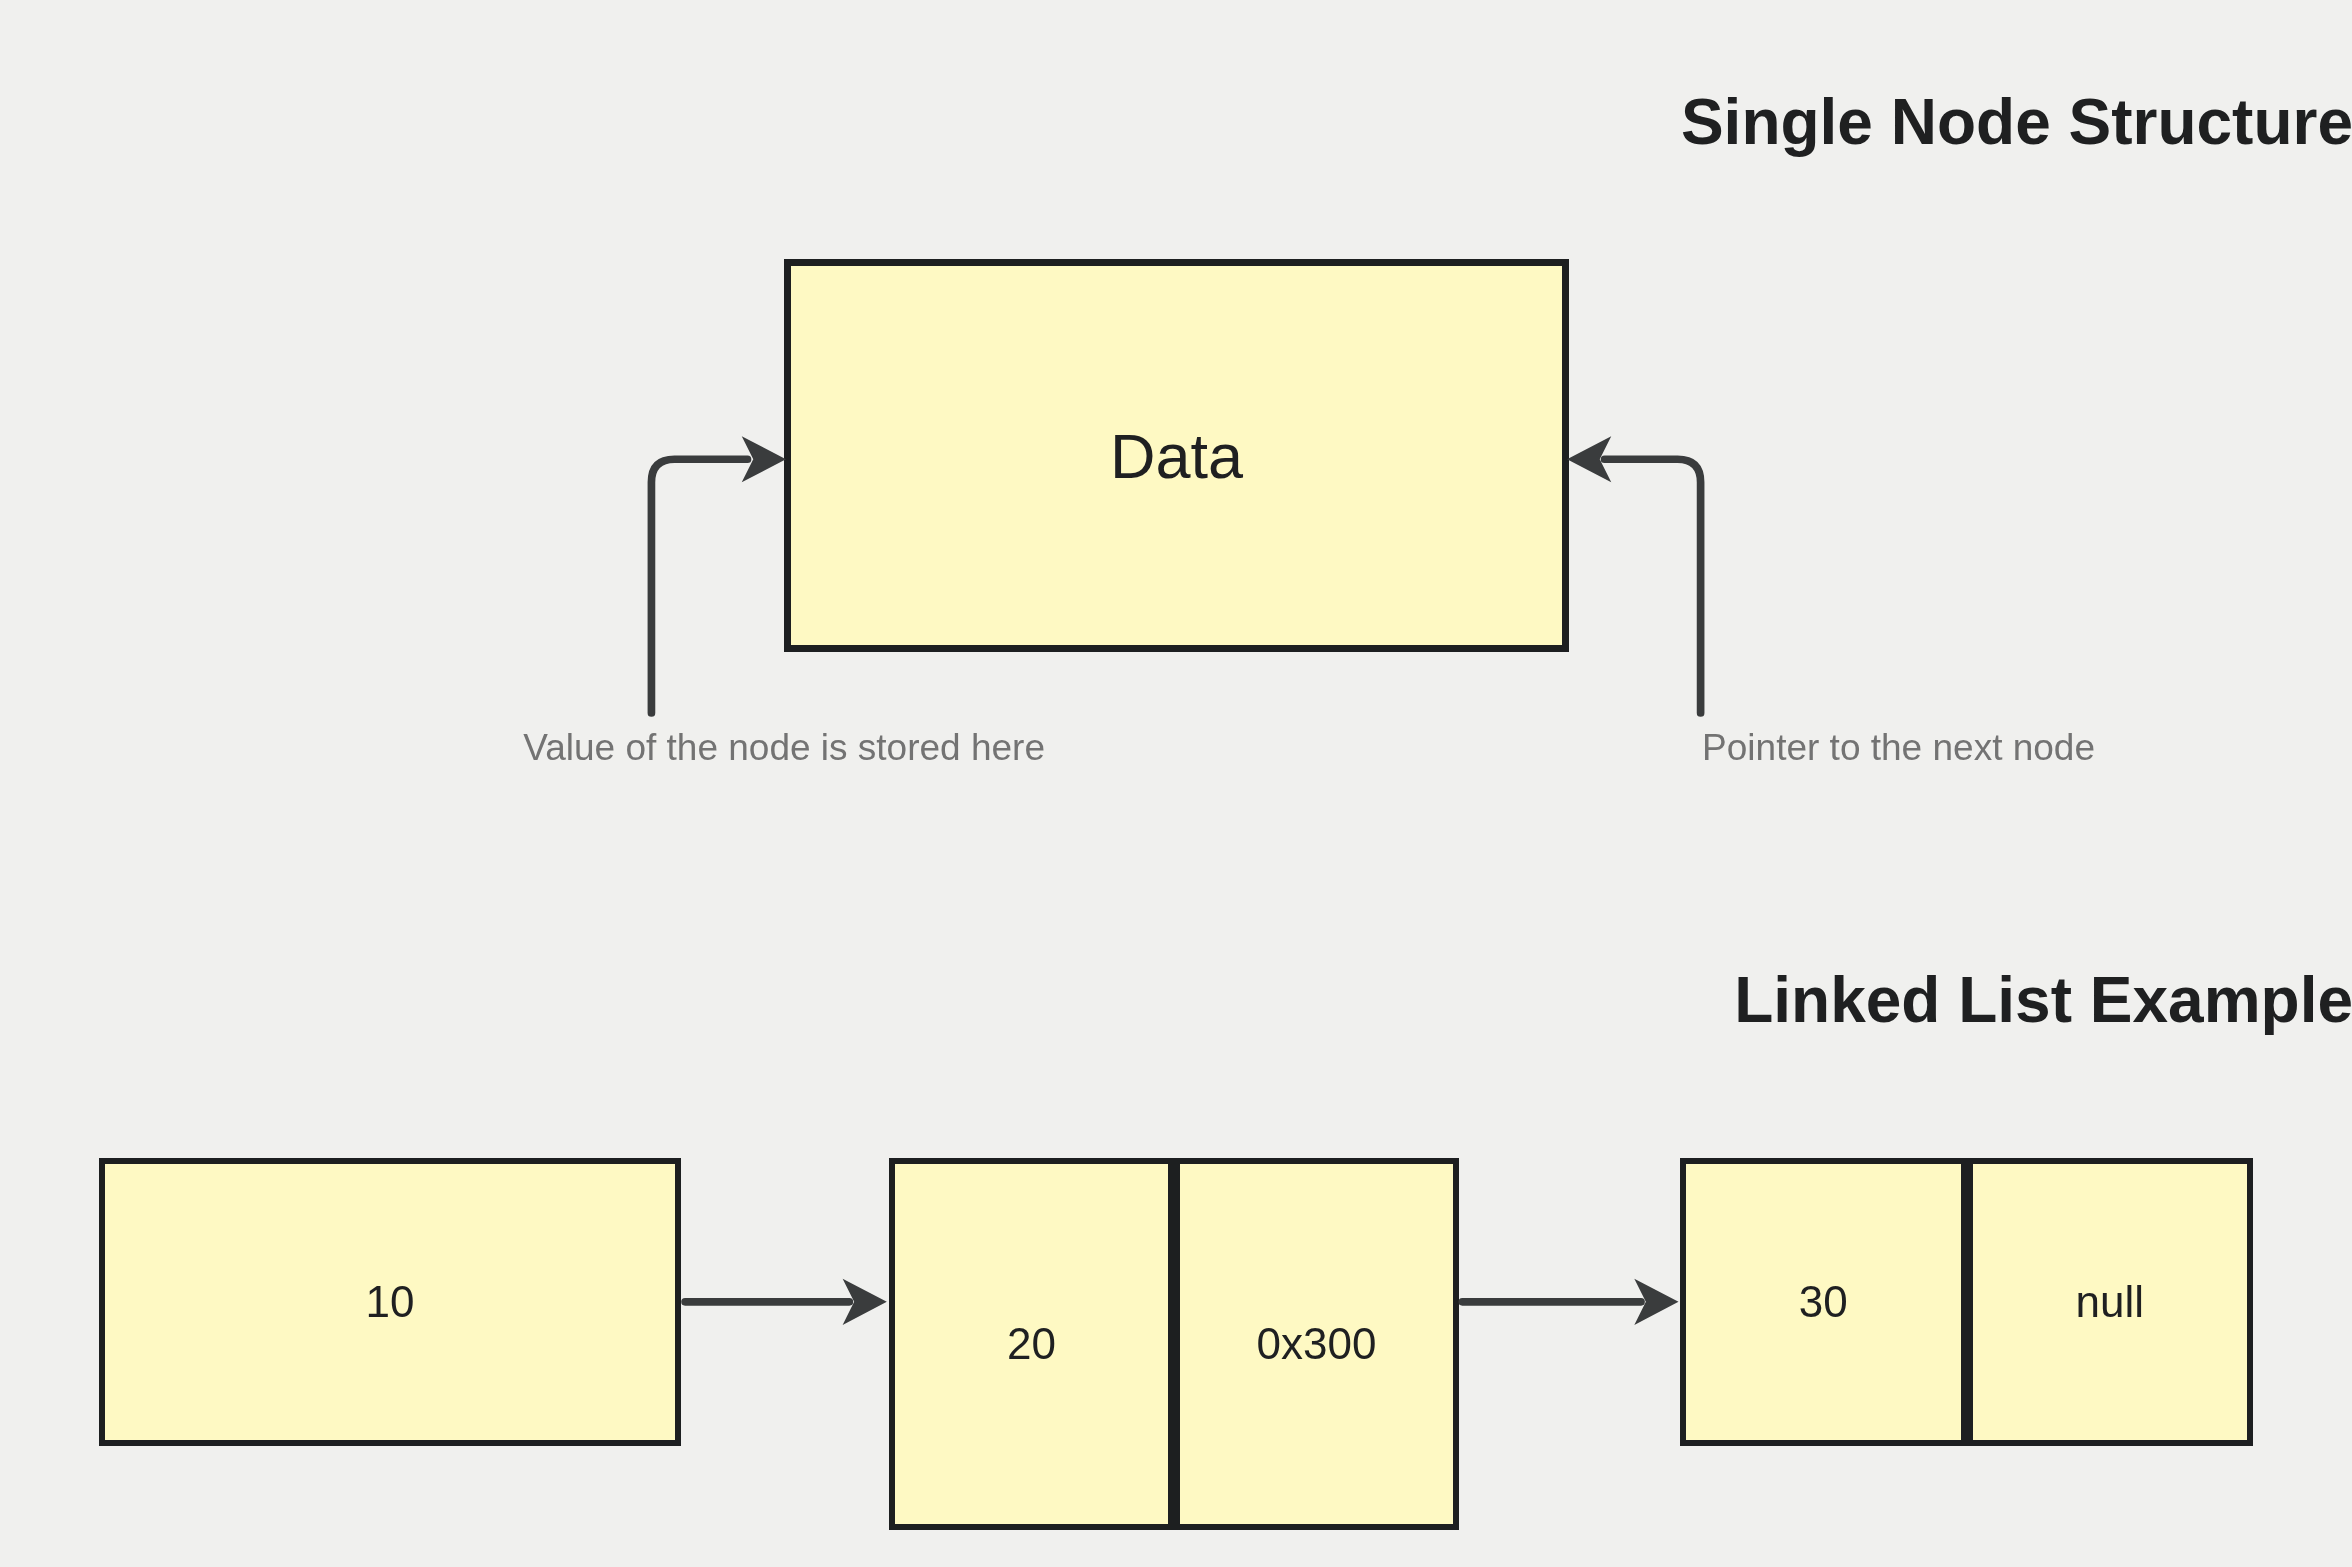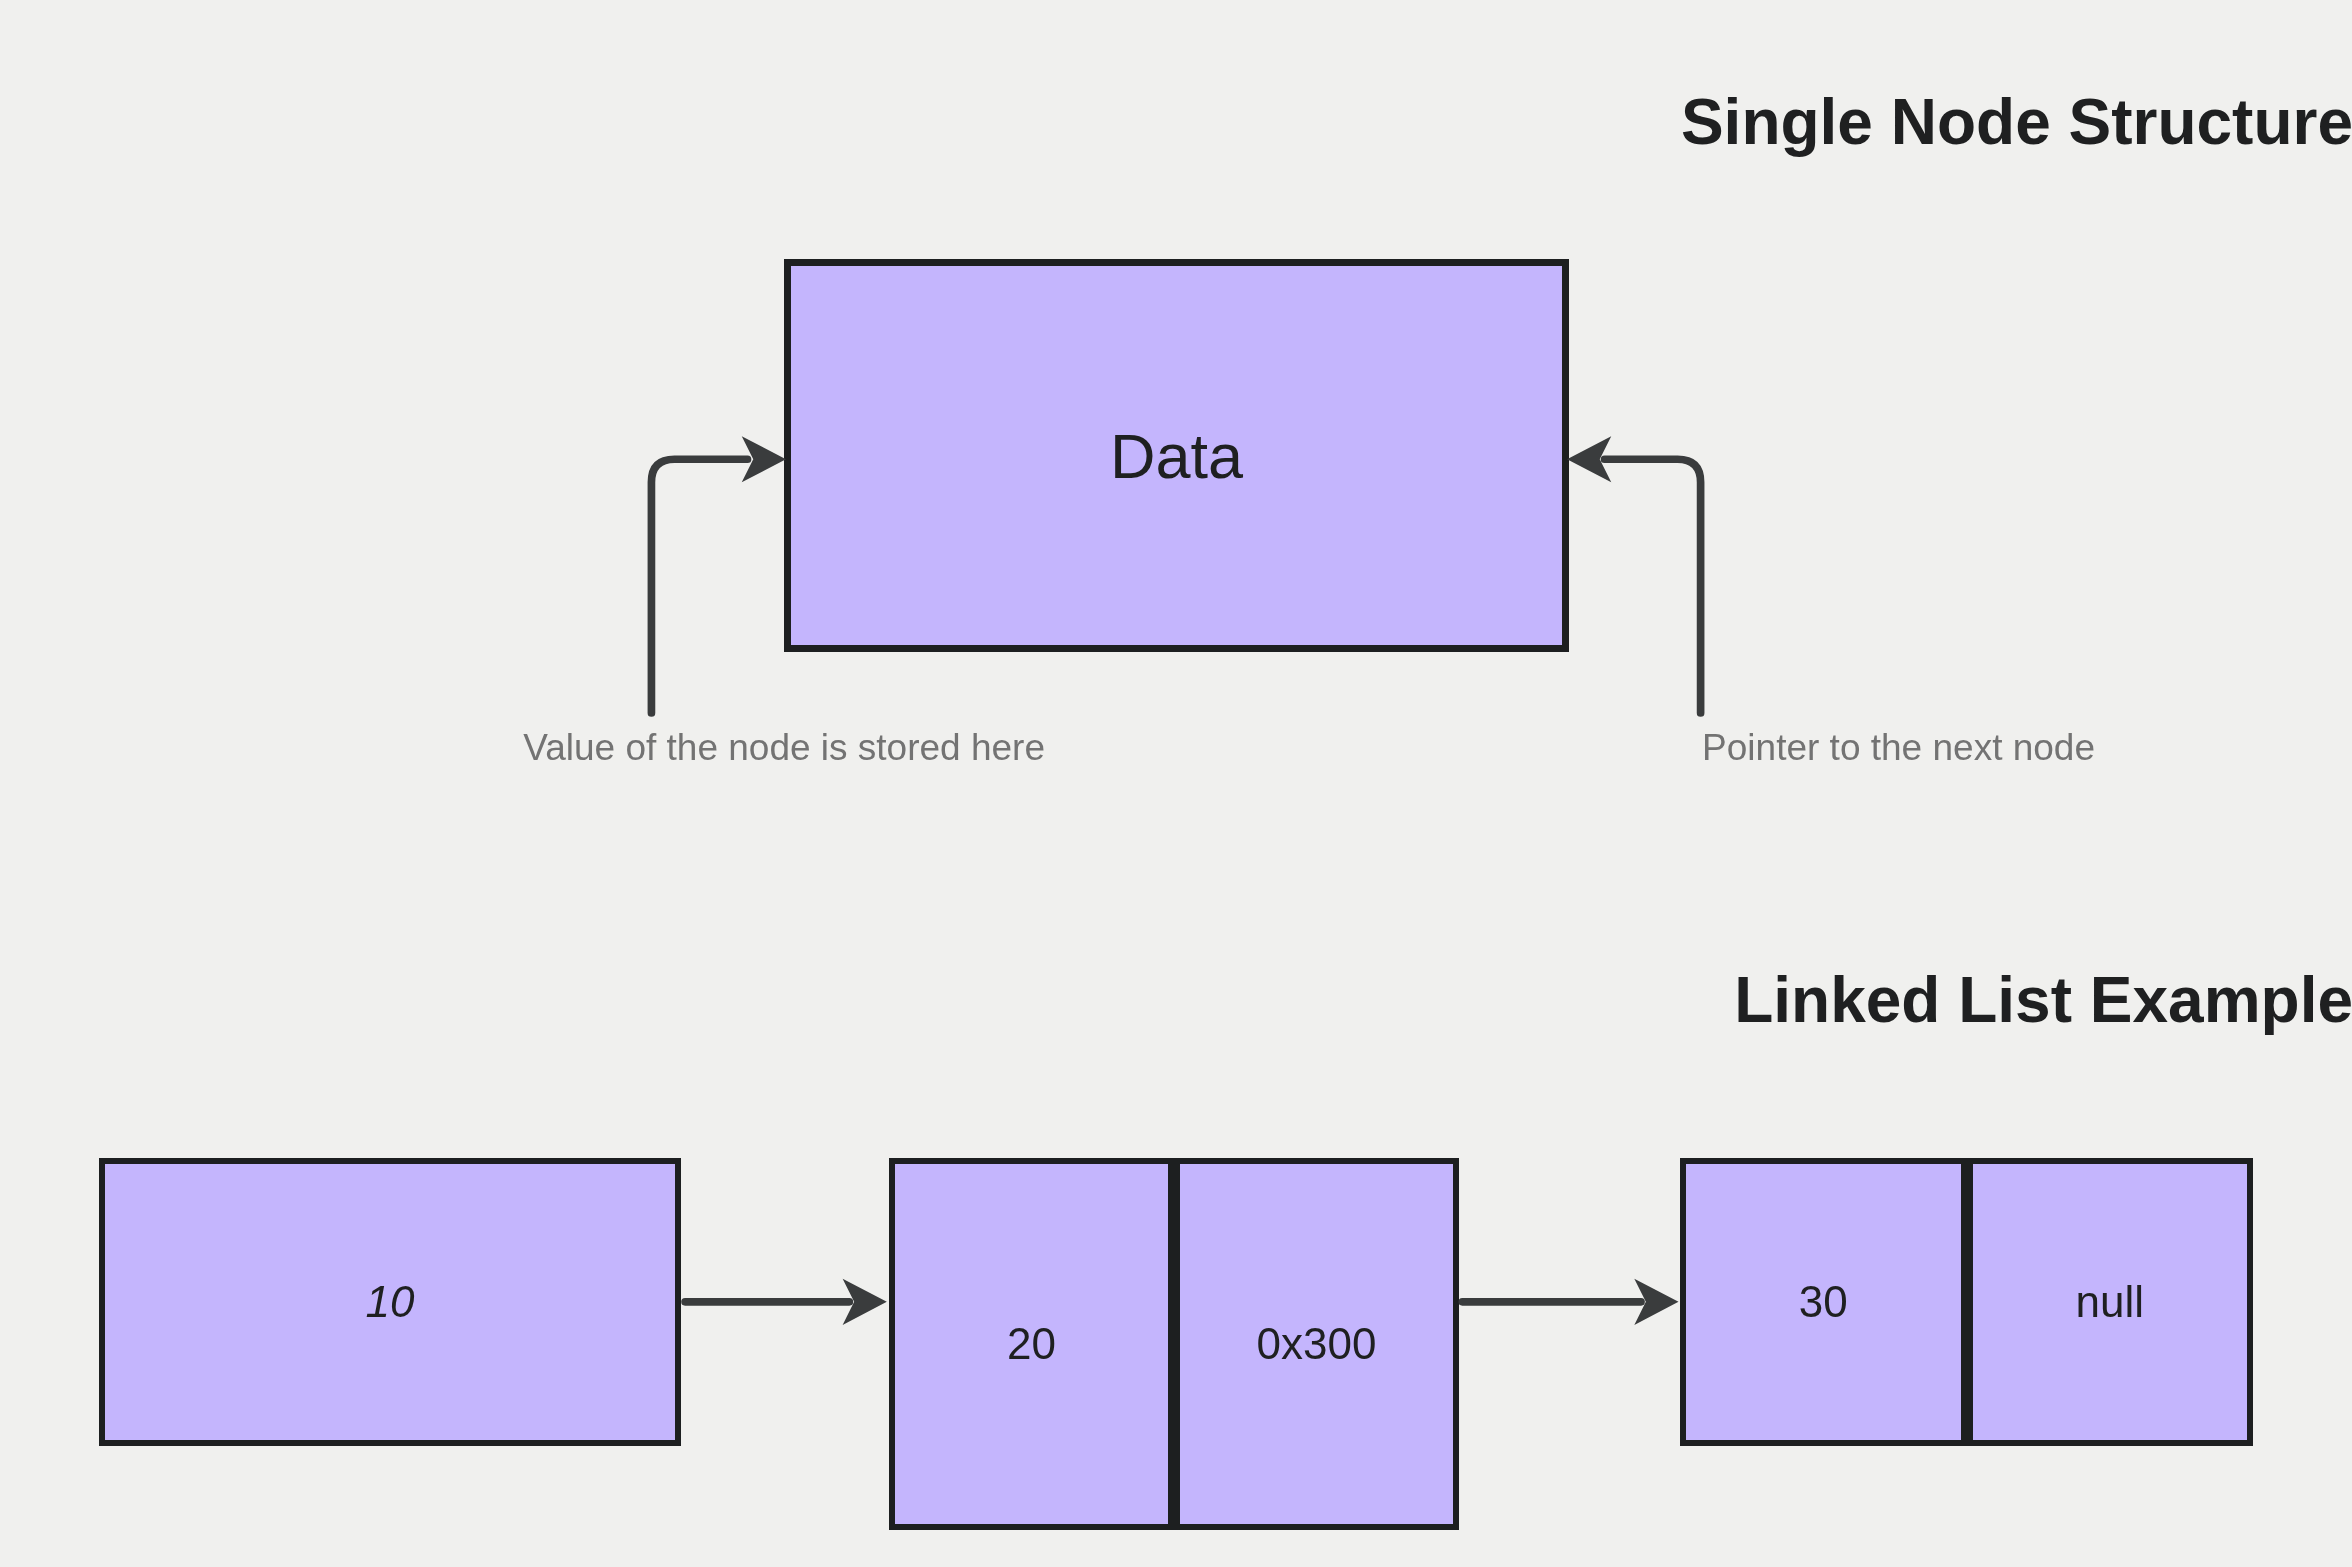--- a/index.html
+++ b/index.html
@@ -32,39 +32,39 @@
     position: absolute;
     display: flex;
     box-sizing: border-box;
   }
   .node .cell {
     flex: 1 1 0;
     display: flex;
     align-items: center;
     justify-content: center;
     border: 7.7px solid #1d1f20;
-    background: #c4b5fd;
+    background: #fef9c3;
     color: #1f2021;
     box-sizing: border-box;
   }
   #single-node {
     left: 784px;
     top: 259px;
     width: 785px;
     height: 393px;
     gap: 4.8px;
   }
   #single-node .cell { font-size: 63px; }
 
   .list-node { gap: 0; }
   .list-node .cell {
     border-width: 6.7px;
     font-size: 44px;
   }
-  #list-node-0 { left: 99px; top: 1158px; width: 582px; height: 288px; font-style: italic; }
+  #list-node-0 { left: 99px; top: 1158px; width: 582px; height: 288px; }
   #list-node-1 { left: 889px; top: 1158px; width: 570px; height: 372px; }
   #list-node-2 { left: 1680px; top: 1158px; width: 573px; height: 288px; }
 
   .annotation {
     position: absolute;
     width: 788px;
     text-align: right;
     font-size: 37px;
     color: #737373;
   }

